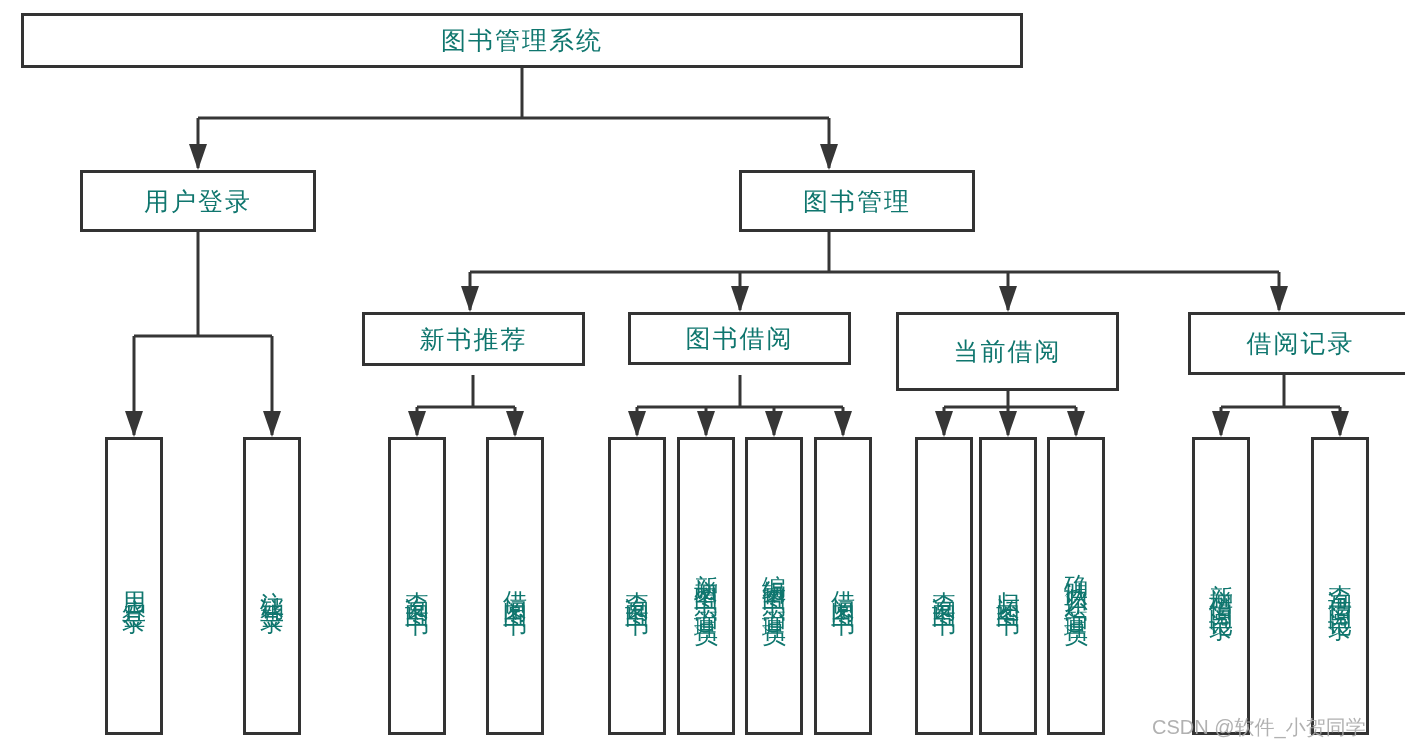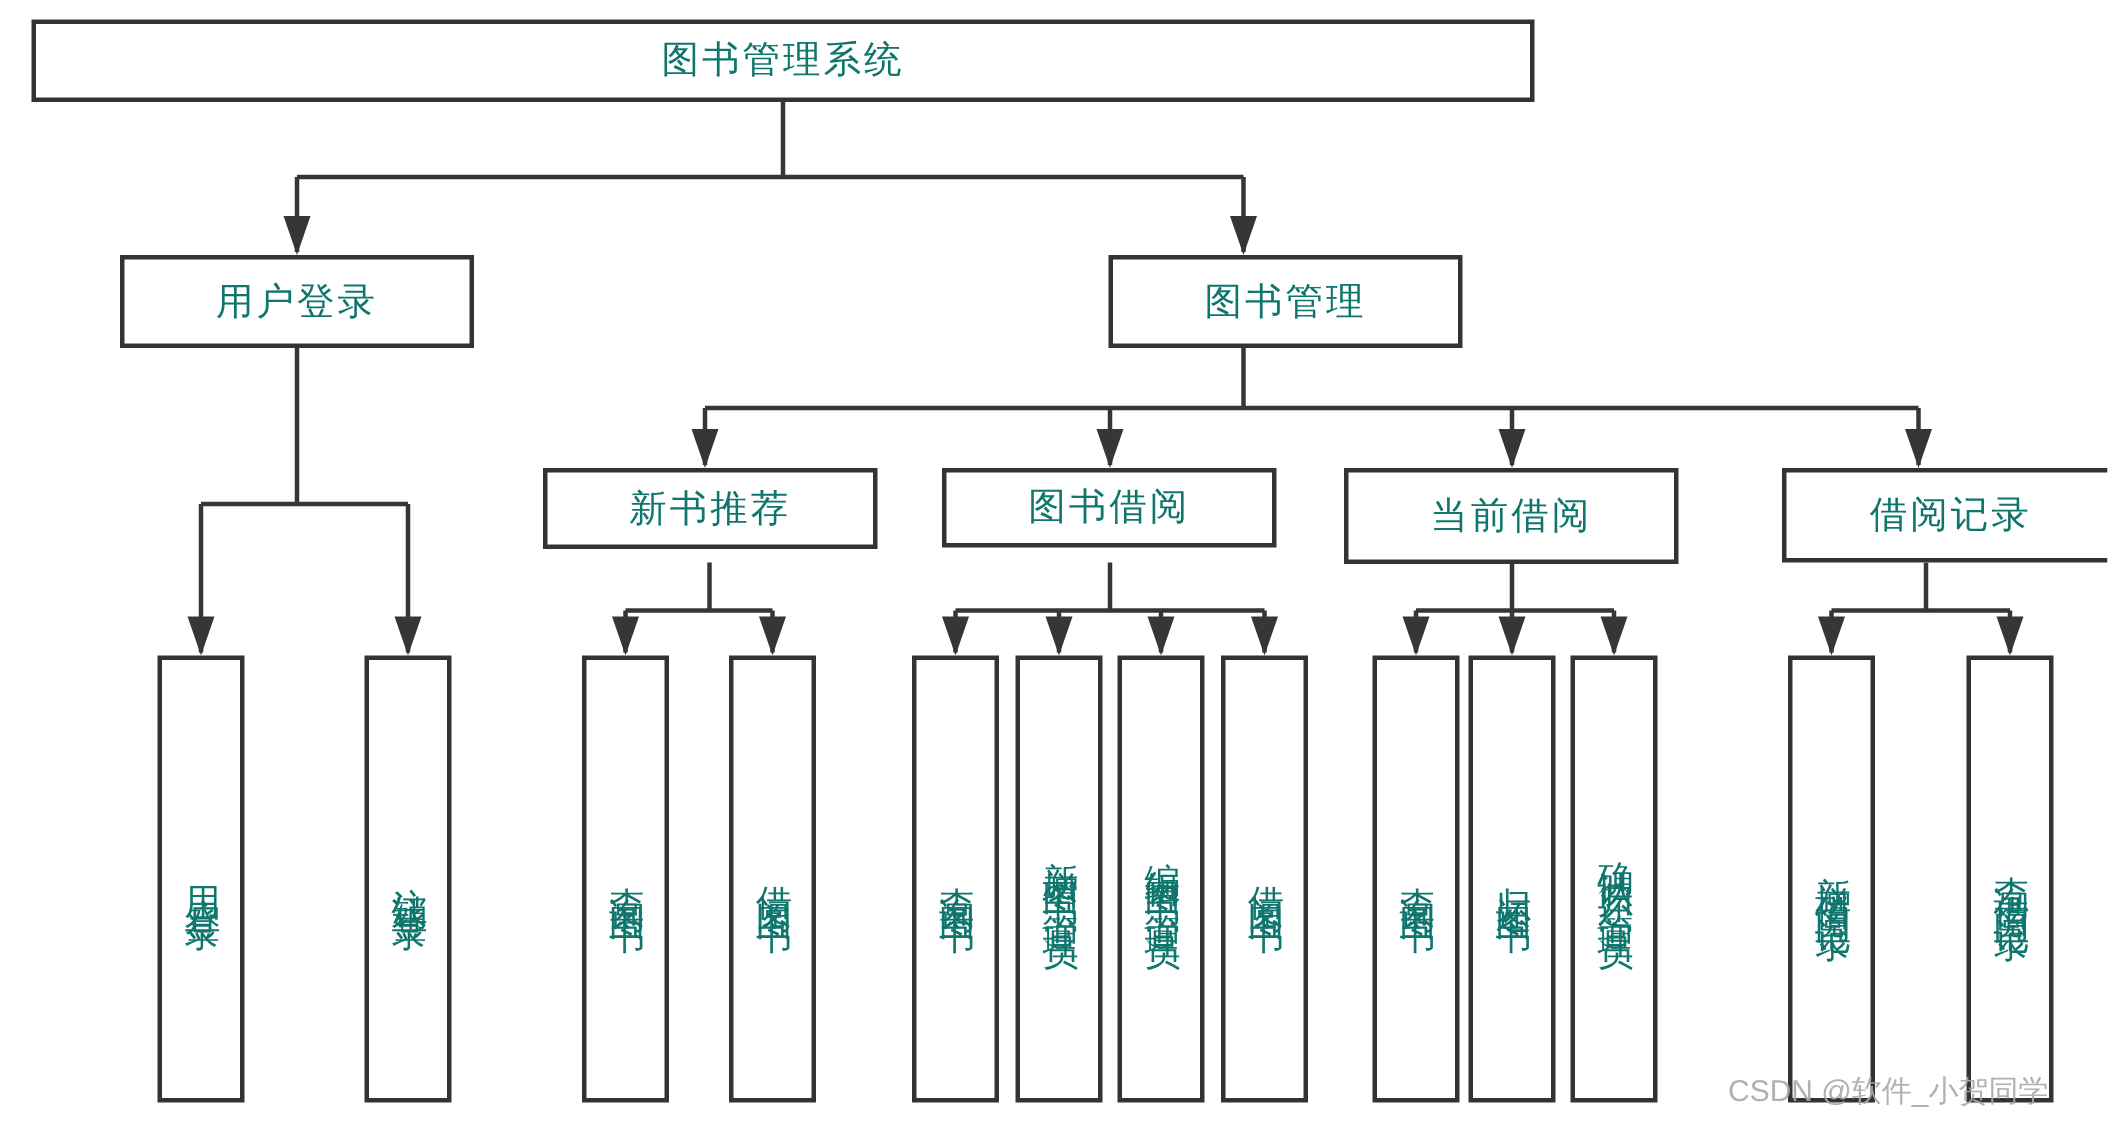--- a/index.html
+++ b/index.html
@@ -49,21 +49,21 @@
     white-space: nowrap;
   }
   
   .n-root   { left: 21px;  top: 13px;  width: 1002px; height: 55px; }
   
   .n-login  { left: 80px;  top: 170px; width: 236px; height: 62px; }
   .n-mgmt   { left: 711px; top: 170px; width: 236px; height: 62px; margin-left: 28px; }
   
   .n-rec    { left: 362px;  top: 312px; width: 223px; height: 54px; }
   .n-borrow { left: 628px;  top: 312px; width: 223px; height: 53px; }
-  .n-cur    { left: 896px;  top: 312px; width: 223px; height: 64px; }
+  .n-cur    { left: 896px;  top: 312px; width: 223px; height: 79px; }
   .n-recd   { left: 1172px; top: 312px; width: 225px; height: 63px; margin-left: 16px; }
   
   .leaf { top: 437px; width: 58px; height: 298px; }
   .n-l1  { left: 105px; }
   .n-l2  { left: 243px; }
   .n-l3  { left: 388px; }
   .n-l4  { left: 486px; }
   .n-l5  { left: 608px; }
   .n-l6  { left: 677px; }
   .n-l7  { left: 745px; }

